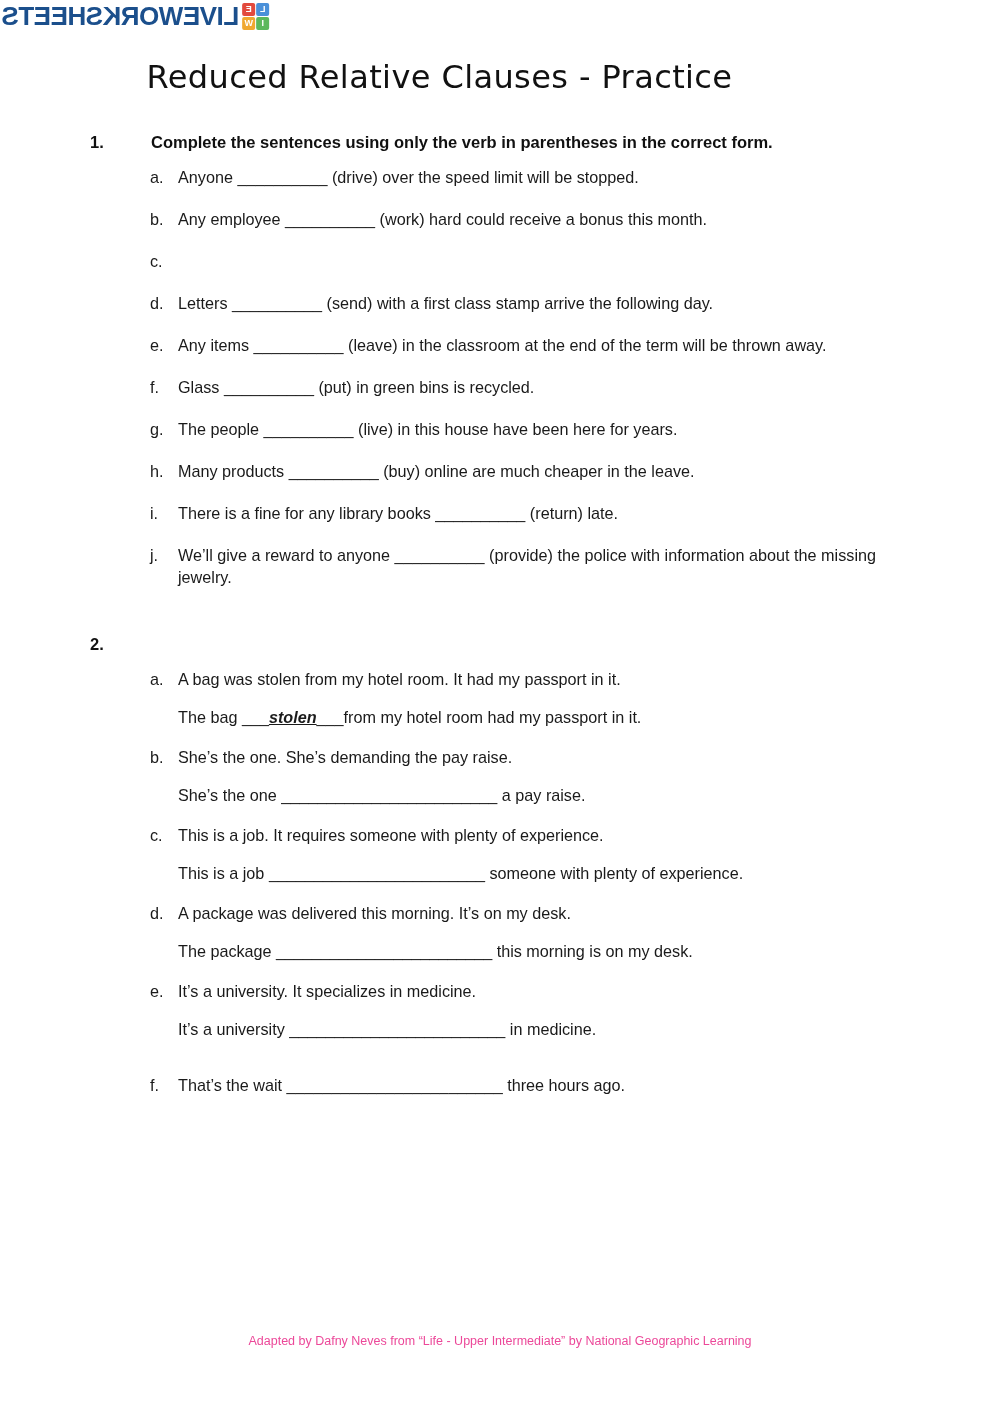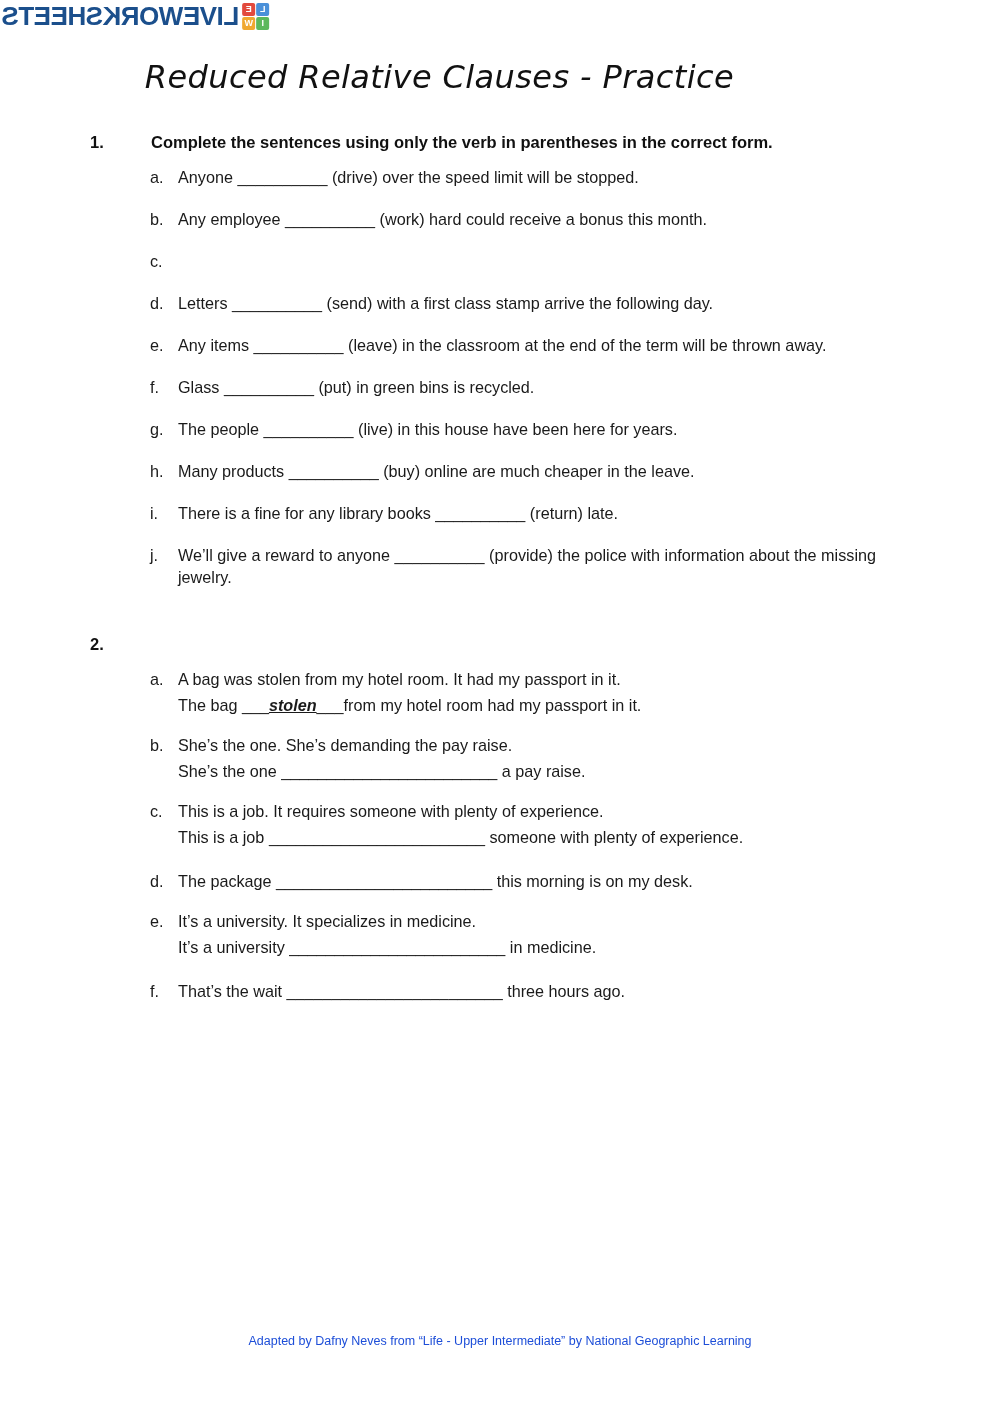--- a/index.html
+++ b/index.html
@@ -61,21 +61,20 @@
     position: absolute;
     left: 0;
     top: 58px;
     width: 879px;
     text-align: center;
     font-family: "DejaVu Sans", sans-serif;
     font-size: 32px;
     font-weight: 400;
     letter-spacing: 0.4px;
     color: #111111;
-    font-style: italic;
   }
 
   
   .sheet {
     position: absolute;
     left: 0;
     top: 130px;
     width: 1000px;
   }
 
@@ -116,42 +115,42 @@
     font-size: 16.2px;
   }
   .item-body {
     flex: 1 1 auto;
     max-width: 718px;
   }
   .blank {
     letter-spacing: 0px;
   }
   .answer-line {
-    margin-top: 4px;
+    margin-top: 16px;
   }
   .ans {
     font-weight: bold;
     font-style: italic;
     text-decoration: underline;
   }
 
   .s2 .item { margin-bottom: 18px; }
   .s2 .item-body { max-width: 740px; }
 
   .spacer-1 { height: 24px; }
 
   
   .footer {
     position: absolute;
     left: 0;
     top: 1334px;
     width: 1000px;
     text-align: center;
     font-size: 12.5px;
-    color: #1d4ed8;
+    color: #ec4899;
     font-family: "Liberation Sans", sans-serif;
   }
 </style>
 </head>
 <body>
 
 <div class="logo">
   <div class="logo-squares">
     <span class="logo-sq sq-blue">L</span>
     <span class="logo-sq sq-red">E</span>
@@ -252,20 +251,21 @@
         <span class="item-letter">c.</span>
         <span class="item-body">
           <div>This is a job. It requires someone with plenty of experience.</div>
           <div class="answer-line"><span>This is a job </span><span class="blank">________________________</span><span> someone with plenty of experience.</span></div>
         </span>
       </div>
 
       <div class="item">
         <span class="item-letter">d.</span>
         <span class="item-body">
+          <div>A package was delivered this morning. It’s on my desk.</div>
           <div class="answer-line"><span>The package </span><span class="blank">________________________</span><span> this morning is on my desk.</span></div>
         </span>
       </div>
 
       <div class="item">
         <span class="item-letter">e.</span>
         <span class="item-body">
           <div>It’s a university. It specializes in medicine.</div>
           <div class="answer-line"><span>It’s a university </span><span class="blank">________________________</span><span> in medicine.</span></div>
         </span>

